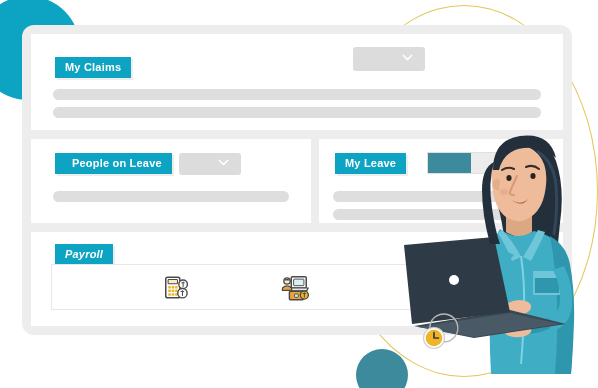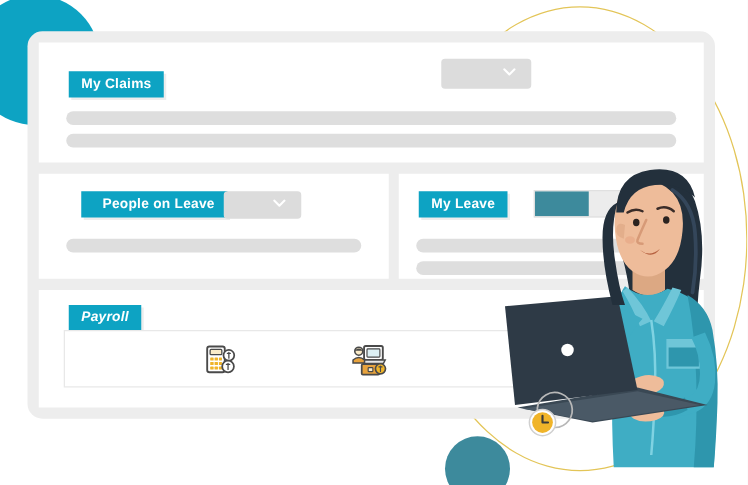--- a/index.html
+++ b/index.html
@@ -187,21 +187,21 @@
                 <path d="M1.5 3.8 L6 8.2 L10.5 3.8" fill="none" stroke="#FFFFFF" stroke-width="1.8" stroke-linecap="round" stroke-linejoin="round"></path>
               </svg>
           </span>
         </div>
 
         <div class="bar" style="left:22px; top:55px; width:488px; height:11px;"></div>
         <div class="bar" style="left:22px; top:73px; width:488px; height:11px;"></div>
       </div>
 
       <div class="panel panel-people">
-        <div class="tab" style="left:34px; top:14px;padding-left:17px;">People on Leave</div>
+        <div class="tab" style="left:24px; top:14px;padding-left:17px;">People on Leave</div>
 
         <div class="dropdown" style="left:148px; top:14px; width:62px; height:22px;">
           <span class="chev">
             <svg viewBox="0 0 12 12">
                 <path d="M1.5 3.8 L6 8.2 L10.5 3.8" fill="none" stroke="#FFFFFF" stroke-width="1.8" stroke-linecap="round" stroke-linejoin="round"></path>
               </svg>
           </span>
         </div>
 
         <div class="bar" style="left:22px; top:52px; width:236px; height:11px;"></div>

